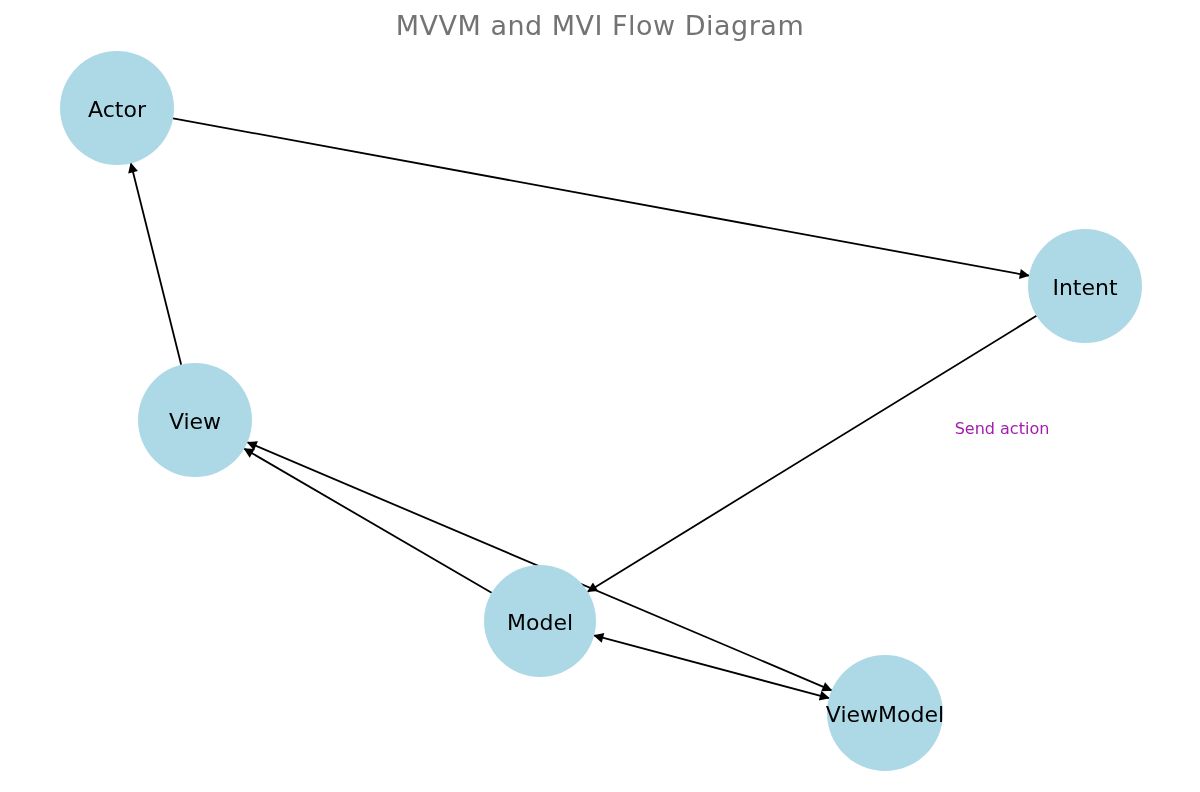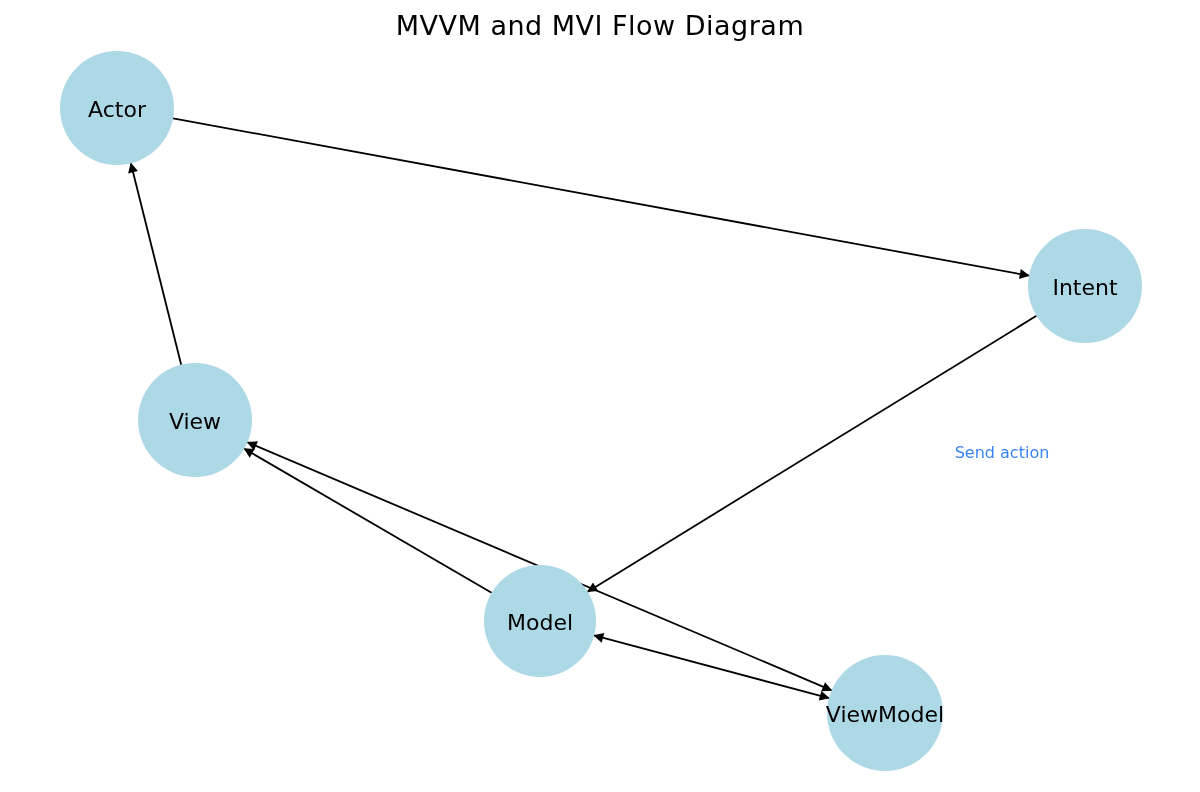--- a/index.html
+++ b/index.html
@@ -95,17 +95,17 @@
           <circle cx="540" cy="621" r="56" fill="#ADD8E6"></circle>
           <text x="540" y="622" class="node-label" fill="#000000">Model</text>
         </g>
         <g>
           <circle cx="885" cy="713" r="58" fill="#ADD8E6"></circle>
           <text x="885" y="714" class="node-label" fill="#000000">ViewModel</text>
         </g>
       </g>
   </svg>
 
-  <div class="diagram-title" style="color: #000000;">MVVM and MVI Flow Diagram</div>
+  <div class="diagram-title" style="color: #737373;">MVVM and MVI Flow Diagram</div>
 
-  <div class="edge-label" id="send-action-label" style="left: 1002px; top: 428px; color: #3b82f6; margin-top: 24px;">Send action</div>
+  <div class="edge-label" id="send-action-label" style="left: 1002px; top: 428px; color: #a21caf;">Send action</div>
 
 </div>
 
 </body></html>

